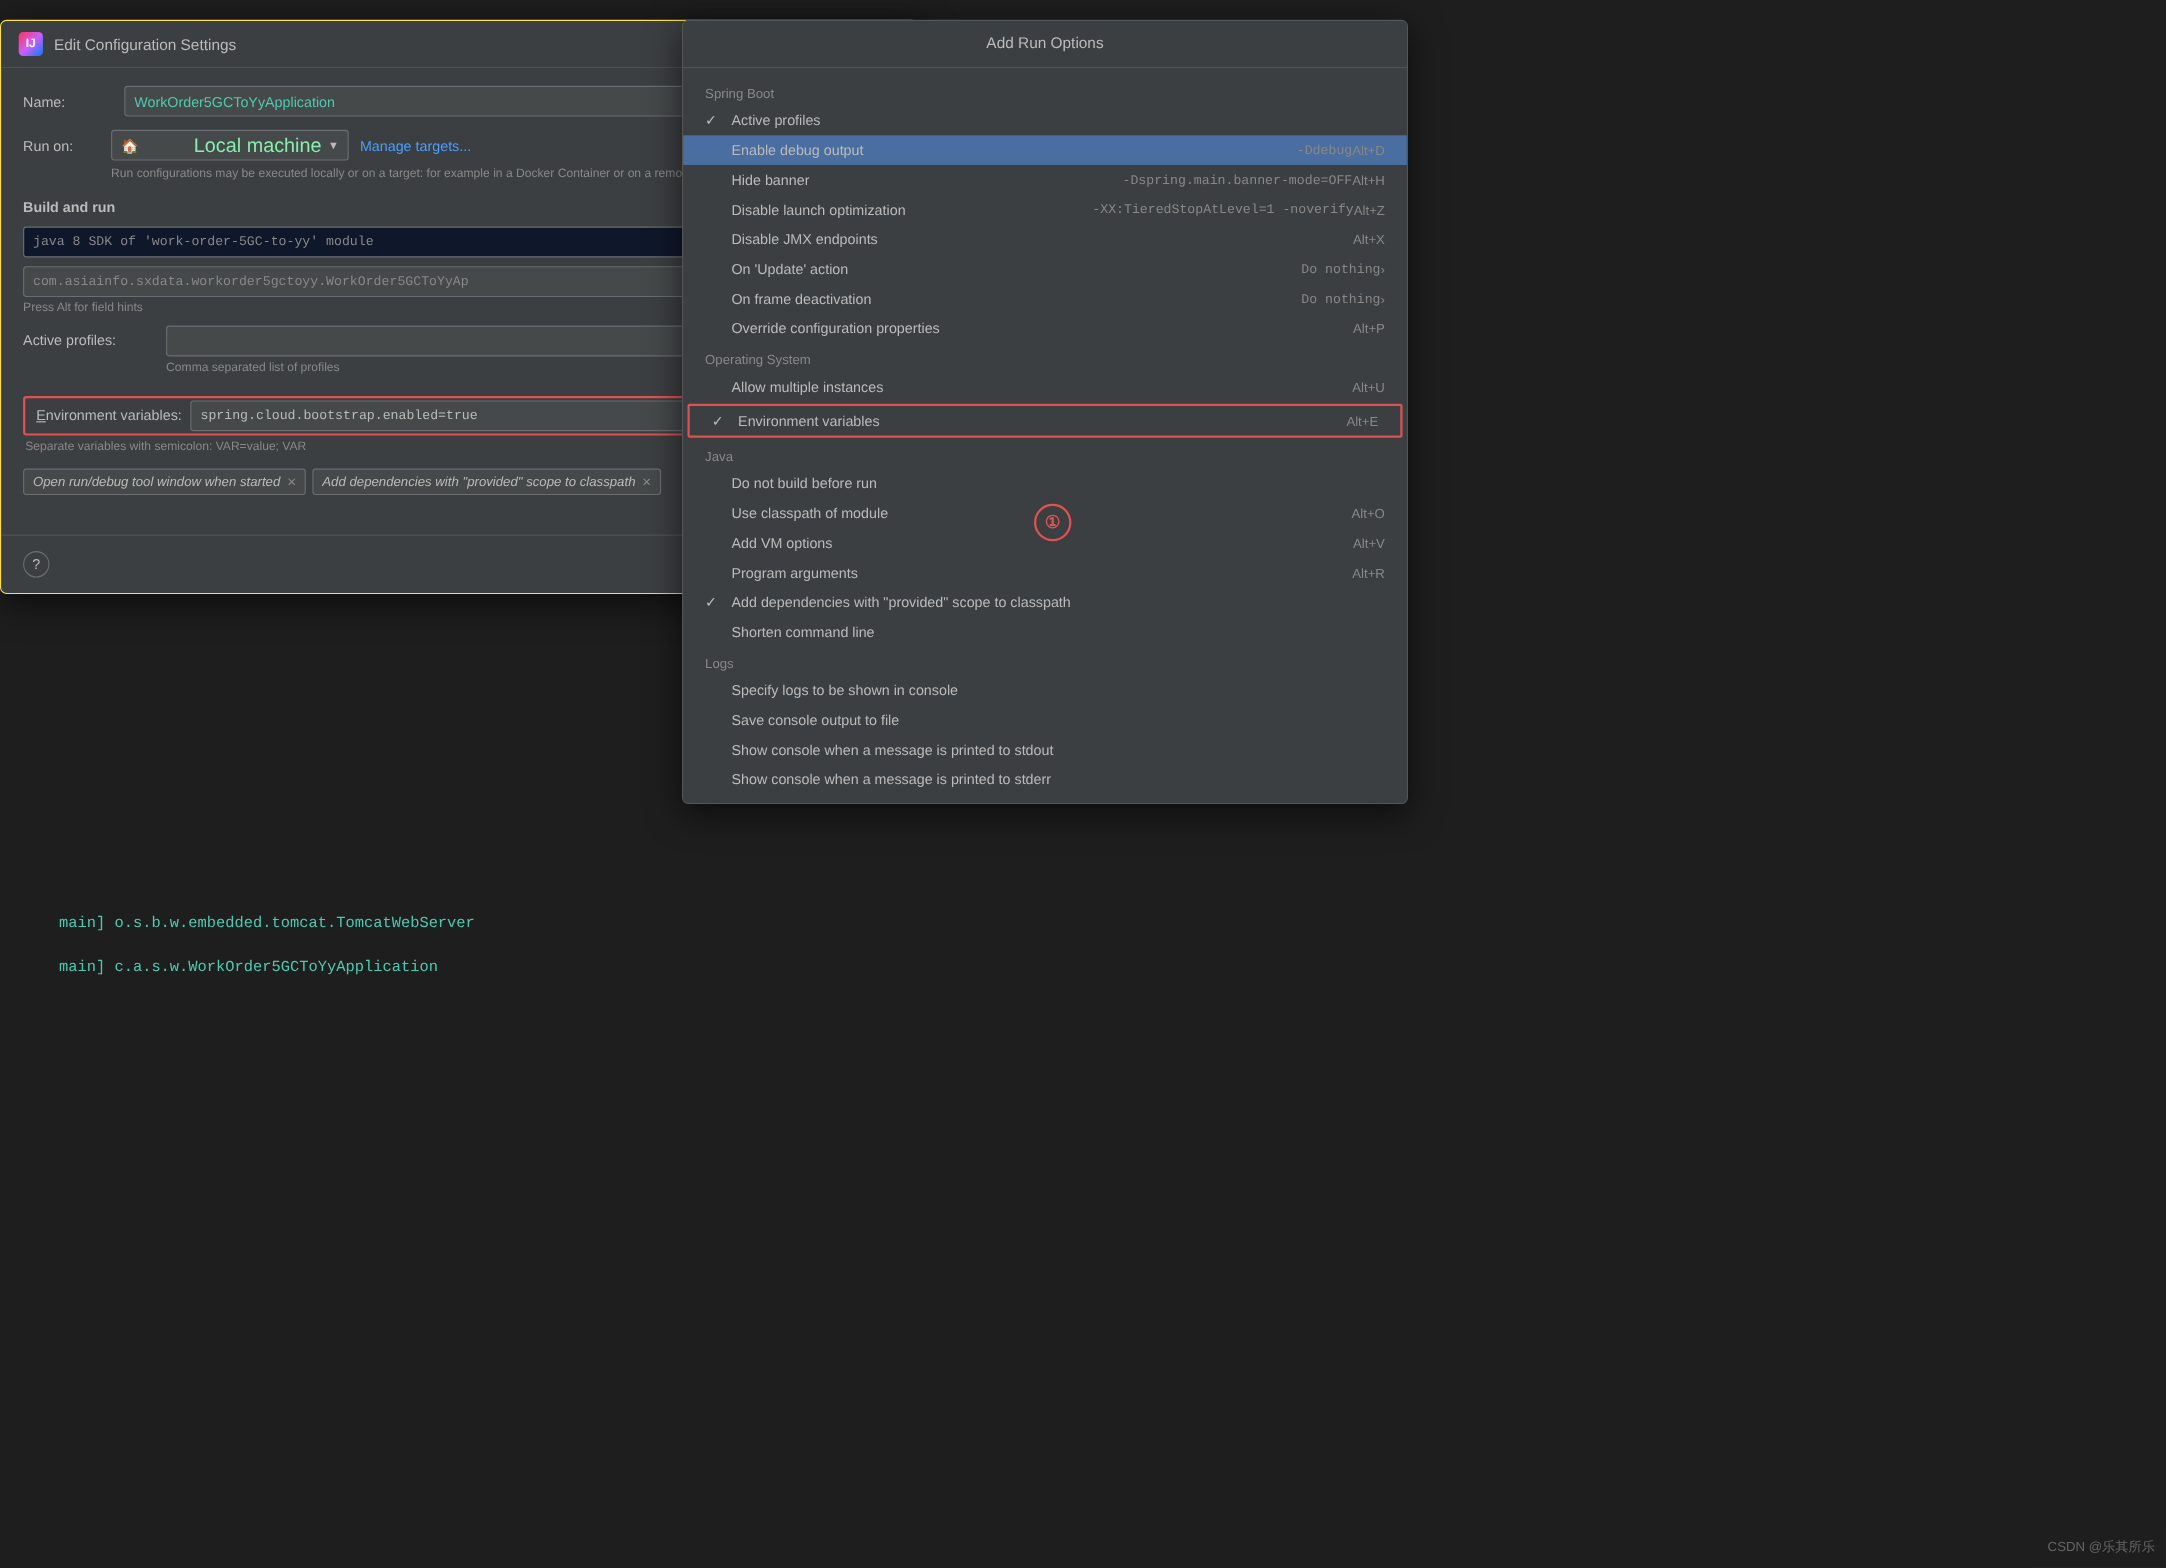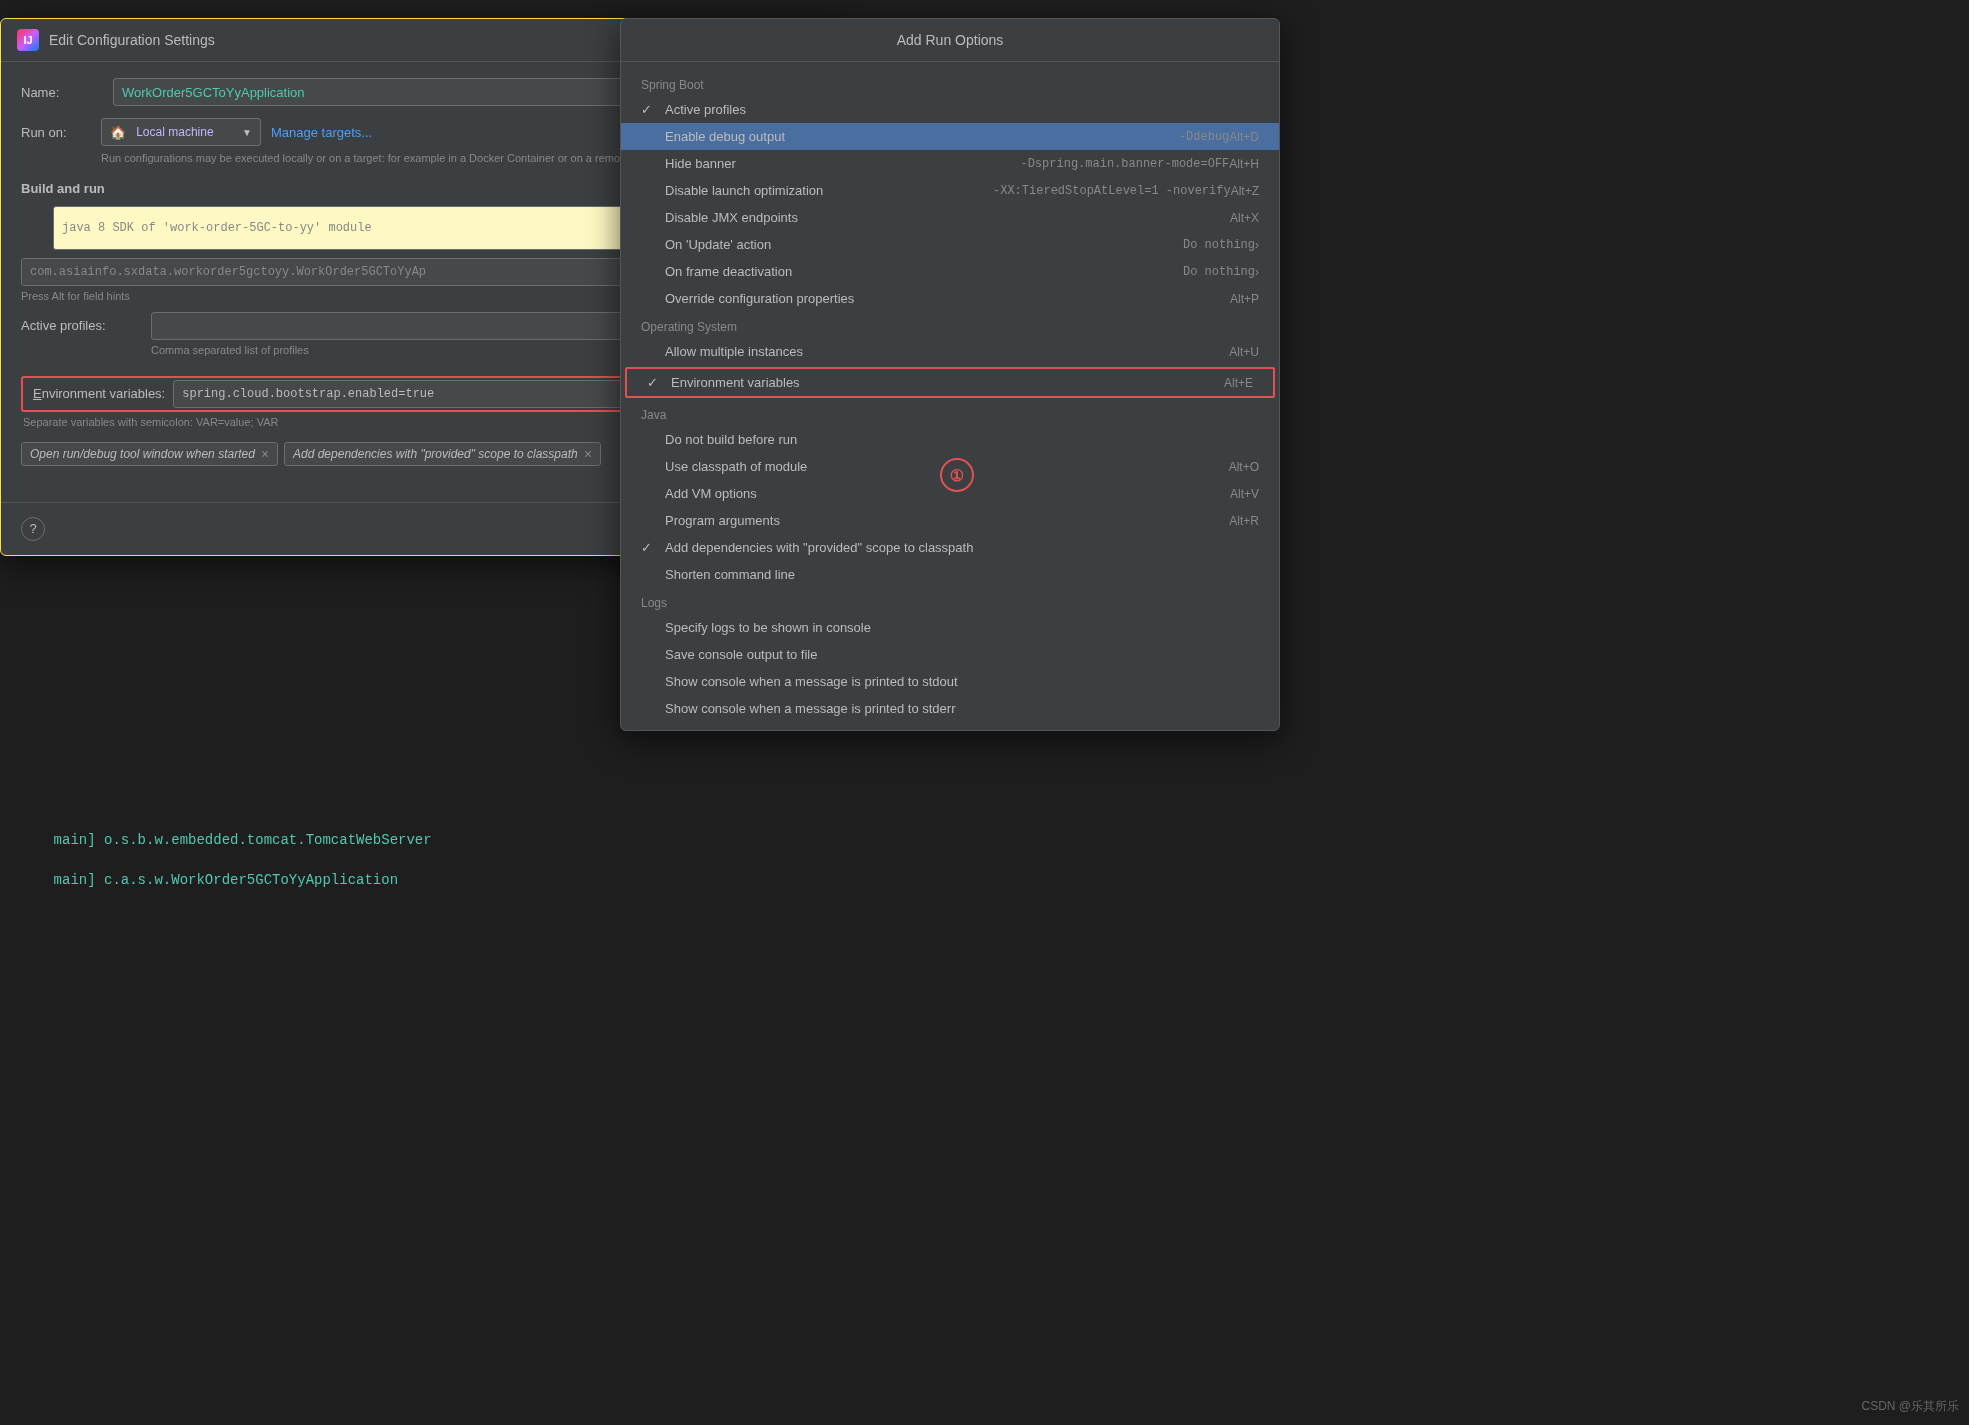--- a/index.html
+++ b/index.html
@@ -155,22 +155,23 @@
       background: #45494a;
       border: 1px solid #6a6e70;
       border-radius: 3px;
       padding: 3px 8px;
       height: 28px;
       cursor: pointer;
       min-width: 160px;
     }
 
     .runon-dropdown-text {
-      color: #c4b5fd;
-      font-size: 12px;
+      color: #86efac;
+      font-size: 18px;
+      margin-left: 40px;
     }
 
     .dropdown-arrow {
       margin-left: auto;
       color: #bbbbbb;
       font-size: 10px;
     }
 
     .manage-link {
       color: #4a9eff;
@@ -188,31 +189,30 @@
     }
 
     .section-title {
       color: #bbbbbb;
       font-size: 13px;
       font-weight: bold;
       margin-bottom: 10px;
     }
 
     .sdk-field {
-      background: #fef9c3;
+      background: #0f172a;
       border: 1px solid #6a6e70;
       border-radius: 3px;
       color: #888;
       font-family: 'Courier New', monospace;
       font-size: 12px;
       padding: 4px 8px;
-      height: 44px;
+      height: 28px;
       width: 100%;
       margin-bottom: 8px;
-      margin-left: 32px;
     }
 
     .mainclass-field {
       background: #45494a;
       border: 1px solid #6a6e70;
       border-radius: 3px;
       color: #888;
       font-family: 'Courier New', monospace;
       font-size: 12px;
       padding: 4px 8px;

